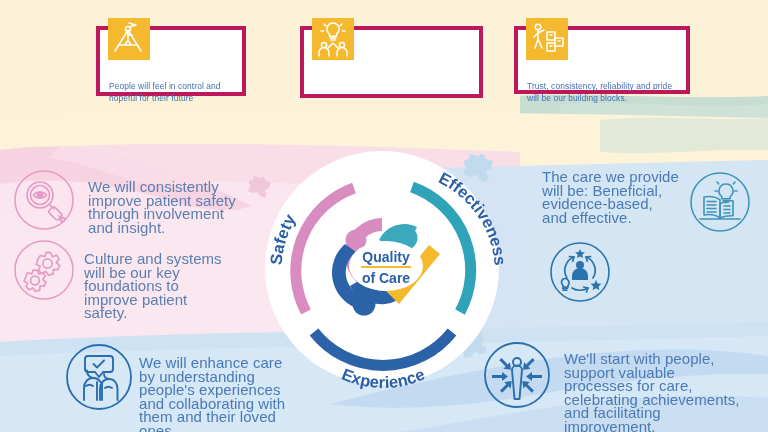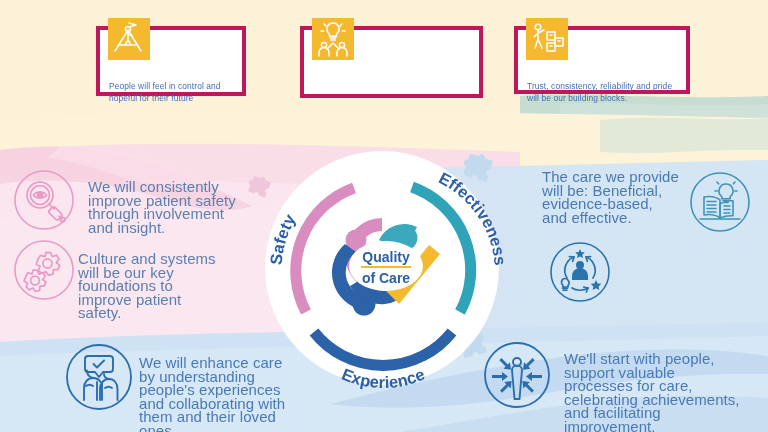--- a/index.html
+++ b/index.html
@@ -208,21 +208,21 @@
       <svg width="64" height="64" viewBox="0 0 64 64">
         <circle cx="32" cy="32" r="29" fill="none" stroke="#e79bc6" stroke-width="1.6"></circle>
         <g fill="none" stroke="#e79bc6" stroke-width="1.7" stroke-linejoin="round">
           <path d="M26,21 l2.4,-3.6 l4.6,1.2 l1,-4.2 l4.7,0.3 l1.6,4 l4.3,-1.6 l2.5,4 l-2.8,3.4 l3.4,2.9 l-1.9,4.3 l-4.4,0 l-0.4,4.5 l-4.6,1 l-2.6,-3.6 l-4,2 l-3.3,-3.3 l1.6,-4.1 l-3.8,-1.8 z"></path>
           <circle cx="35.5" cy="25.5" r="4.6"></circle>
           <path d="M14,38 l1.8,-3.3 l4.2,1.2 l1.1,-3.9 l4.4,0.4 l1.4,3.7 l4,-1.5 l2.4,3.7 l-2.6,3.2 l3.2,2.7 l-1.8,4 l-4.1,0 l-0.4,4.2 l-4.3,0.9 l-2.4,-3.4 l-3.7,1.9 l-3.1,-3.1 l1.5,-3.8 l-3.6,-1.7 z"></path>
           <circle cx="23" cy="42.5" r="4.4"></circle>
         </g>
       </svg>
     </span>
-    <div class="sb-text pinkside" style="margin-left:2px;margin-top:14px;width:150px;">Culture and systems will be our key foundations to improve patient safety.</div>
+    <div class="sb-text pinkside" style="margin-left:8px;margin-top:14px;width:150px;">Culture and systems will be our key foundations to improve patient safety.</div>
   </div>
 
   <div class="sideblock" style="left:542px;top:170px;width:224px;">
     <div class="sb-text" style="width:140px;">The care we provide will be: Beneficial, evidence-based, and effective.</div>
     <span class="sb-icon" style="margin-left:6px;">
       <svg width="64" height="64" viewBox="0 0 64 64">
         <circle cx="32" cy="32" r="29" fill="none" stroke="#3f94b8" stroke-width="1.6"></circle>
         <g fill="none" stroke="#3f94b8" stroke-width="1.6" stroke-linecap="round" stroke-linejoin="round">
           <path d="M38,14 a7,7 0 0 0 -4.2,12.6 v2.2 h8.4 v-2.2 A7,7 0 0 0 38,14 z"></path>
           <path d="M35,30.5 h6 M35.8,32.5 h4.4"></path>

